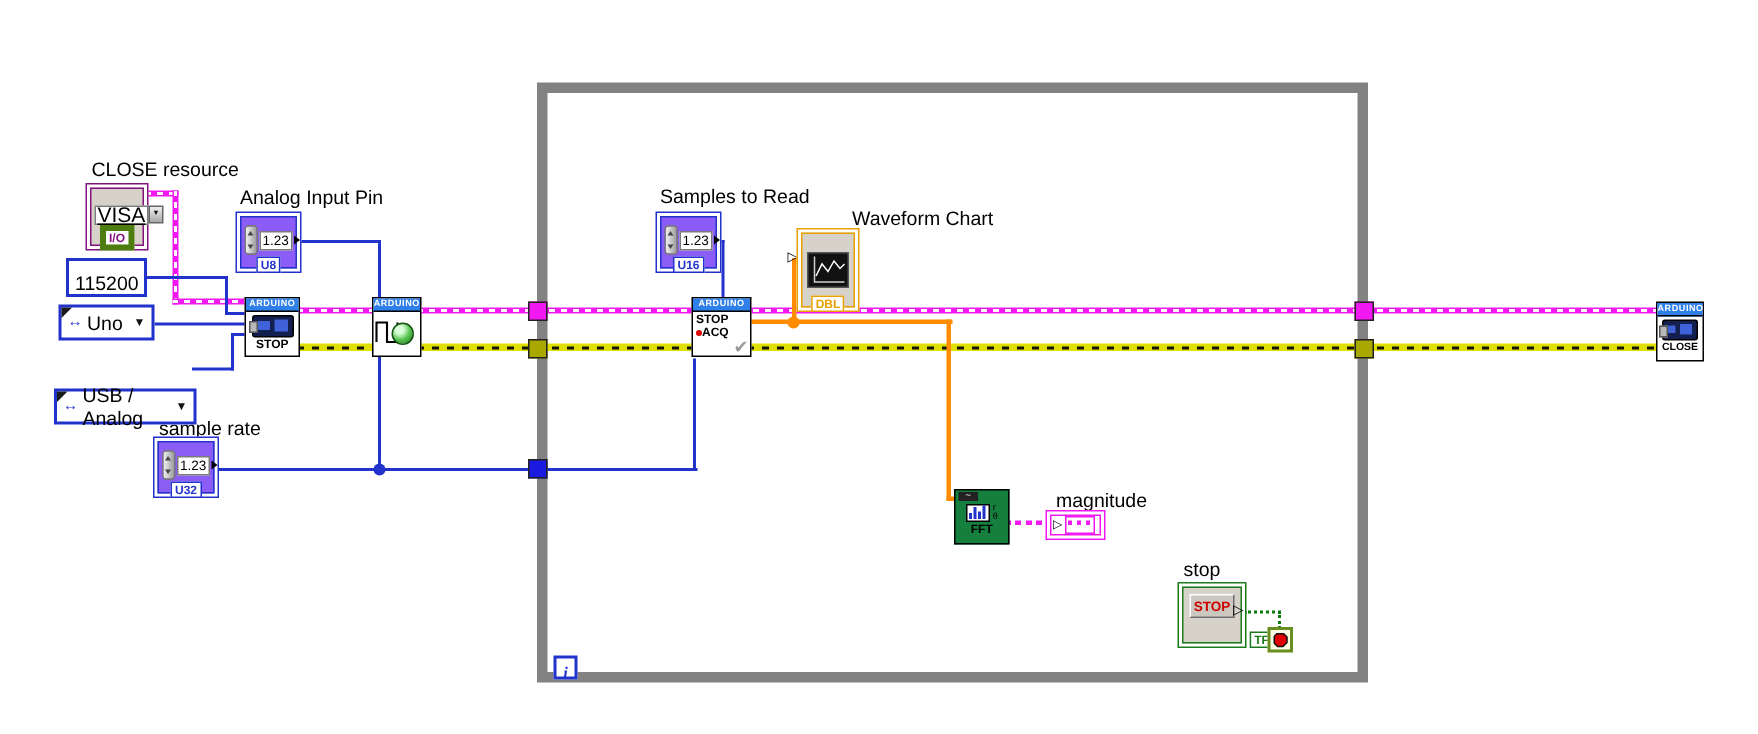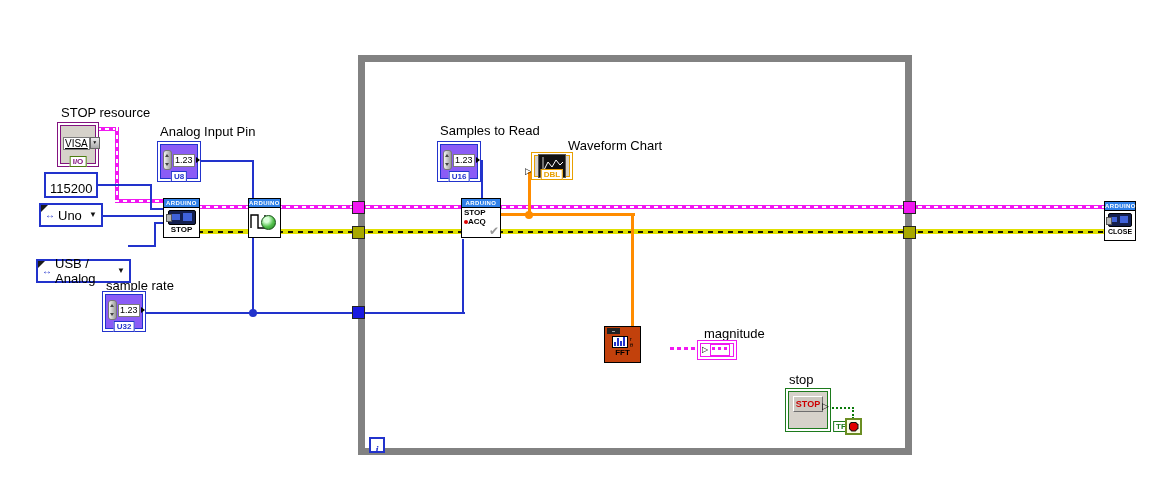--- a/index.html
+++ b/index.html
@@ -33,21 +33,21 @@
   .nlabel{font-weight:bold;font-size:8px;text-align:center;line-height:9px;}
 
   
   .ctl{padding:2px;background:#fff;z-index:5;}
   .ctl .inner{position:relative;width:100%;height:100%;display:flex;align-items:center;padding:3px 2px 6px 2px;box-sizing:border-box;background:#8b5cf6;}
   .frame-b{border:1px solid #2233cc;}
   .frame-p{border:1px solid #83127f;}
   .typetab{position:absolute;bottom:-4px;left:50%;transform:translateX(-50%);background:#fff;
            font-weight:bold;font-size:8px;line-height:9px;padding:0 2px;white-space:nowrap;z-index:6;}
   .tab-blue{border:1px solid #2233cc;color:#2233cc;}
-  .tab-purple{border:1px solid #4d7c0f;color:#83127f;}
+  .tab-purple{border:4px solid #4d7c0f;color:#83127f;}
   .tab-orange{border:1px solid #e8a000;color:#e8a000;}
   .tab-green{border:1px solid #1c7a1c;color:#1c7a1c;margin-left:33px;}
 
   .spinner{width:7px;height:18px;background:linear-gradient(90deg,#f2f2f2,#9a9a9a);border:1px solid #777;
            border-radius:3px;margin-right:1px;position:relative;flex:0 0 auto;}
   .spup{position:absolute;left:1px;top:3px;width:0;height:0;border-left:2px solid transparent;border-right:2px solid transparent;border-bottom:3px solid #444;}
   .spdn{position:absolute;left:1px;bottom:3px;width:0;height:0;border-left:2px solid transparent;border-right:2px solid transparent;border-top:3px solid #444;}
   .valfield{background:#fff;border:1px solid #7a7a7a;font-size:9px;line-height:11px;padding:0 1px;display:flex;align-items:center;flex:1;}
   .outtri{width:0;height:0;border-top:3px solid transparent;border-bottom:3px solid transparent;border-left:4px solid #000;margin-left:1px;flex:0 0 auto;}
 
@@ -108,31 +108,31 @@
 
   <div class="abs wgreenh" style="left:829px;top:407px;width:25px;height:0;"></div>
   <div class="abs wgreenv" style="left:852px;top:407px;width:0;height:12px;"></div>
 
   <div class="abs tunnel" style="left:352px;top:201px;background:#f118f1;"></div>
   <div class="abs tunnel" style="left:352px;top:226px;background:#a8a800;"></div>
   <div class="abs tunnel" style="left:352px;top:306px;background:#1a1ae0;"></div>
   <div class="abs tunnel" style="left:903px;top:201px;background:#f118f1;"></div>
   <div class="abs tunnel" style="left:903px;top:226px;background:#a8a800;"></div>
 
-  <div class="abs lbl" style="left:61px;top:106px;">STOP resource</div>
+  <div class="abs lbl" style="left:61px;top:106px;">CLOSE resource</div>
   <div class="abs lbl" style="left:160px;top:125px;">Analog Input Pin</div>
   <div class="abs lbl" style="left:106px;top:279px;">sample rate</div>
   <div class="abs lbl" style="left:440px;top:124px;">Samples to Read</div>
   <div class="abs lbl" style="left:536px;top:139px;margin-left:32px;">Waveform Chart</div>
   <div class="abs lbl" style="left:704px;top:327px;">magnitude</div>
   <div class="abs lbl" style="left:789px;top:373px;">stop</div>
 
   <div class="abs ctl frame-p" style="left:57px;top:122px;width:42px;height:45px;">
     <div class="inner frame-p" style="background:#d6d2ca;">
-      <span class="valfield" style="font-size:10px;text-decoration:underline;">VISA</span>
+      <span class="valfield" style="font-size:14px;text-decoration:underline;">VISA</span>
       <span style="flex:0 0 auto;width:8px;height:10px;background:linear-gradient(#eee,#aaa);border:1px solid #666;font-size:5px;line-height:9px;text-align:center;color:#111;">▼</span>
       <span class="typetab tab-purple">I/O</span>
     </div>
   </div>
 
   <div class="abs const" style="left:44px;top:172px;width:54px;height:26px;align-items:flex-end;">
     <span>115200</span>
   </div>
 
   <div class="abs ring" style="left:39px;top:203px;width:64px;height:24px;">
@@ -212,34 +212,34 @@
   <div class="abs node" style="left:461px;top:198px;width:40px;height:40px;">
     <span class="banner">ARDUINO</span>
     <div style="position:relative;height:29px;">
       <div class="nlabel" style="text-align:left;padding-left:2px;">STOP</div>
       <div class="nlabel" style="text-align:left;padding-left:6px;">ACQ</div>
       <span class="abs dot" style="left:2px;top:12px;width:4px;height:4px;background:#d00;"></span>
       <span class="abs" style="right:1px;bottom:0;color:#9a9a9a;font-size:12px;line-height:12px;">✔</span>
     </div>
   </div>
 
-  <div class="abs ctl" style="left:531px;top:152px;width:42px;height:28px;border:1px solid #e8a000;">
+  <div class="abs ctl" style="left:531px;top:152px;width:42px;height:56px;border:1px solid #e8a000;">
     <div class="inner" style="border:1px solid #e8a000;background:#d6d2ca;justify-content:center;padding:2px;">
       <span style="display:block;width:26px;height:22px;background:#111;border:1px solid #555;">
         <svg width="26" height="22" viewBox="0 0 26 22">
             <path d="M4 2 V19 H24" stroke="#cfcfcf" stroke-width="1" fill="none"></path>
             <path d="M5 15 9 7 13 12 17 5 21 10 24 7" stroke="#fff" stroke-width="1" fill="none"></path>
           </svg>
       </span>
       <span class="typetab tab-orange">DBL</span>
     </div>
   </div>
   <span class="abs" style="left:525px;top:166px;font-size:9px;line-height:10px;">▷</span>
 
-  <div class="abs node" style="left:604px;top:326px;width:37px;height:37px;background:#c2410c;">
+  <div class="abs node" style="left:636px;top:326px;width:37px;height:37px;background:#15803d;">
     <span class="abs" style="left:2px;top:1px;width:13px;height:6px;background:#222;color:#fff;font-size:6px;line-height:6px;text-align:center;">~</span>
     <div style="display:flex;align-items:center;justify-content:center;gap:2px;margin-top:9px;">
       <span class="fftbars">
         <i style="height:4px;"></i>
           <i style="height:8px;"></i>
           <i style="height:5px;"></i>
           <i style="height:9px;"></i>
       </span>
       <span style="display:flex;flex-direction:column;font-size:6px;line-height:6px;">
         <span>r</span>

